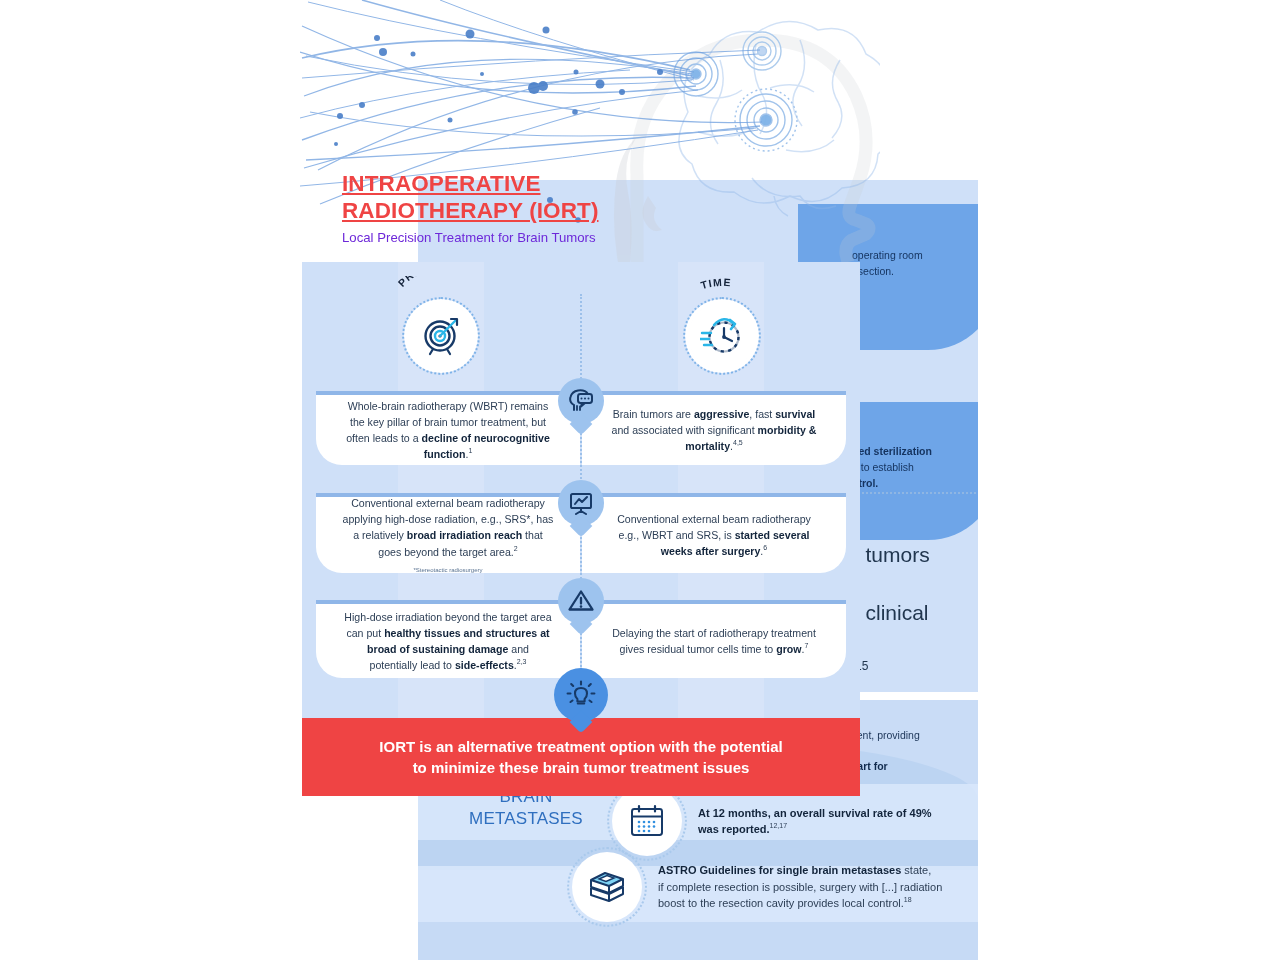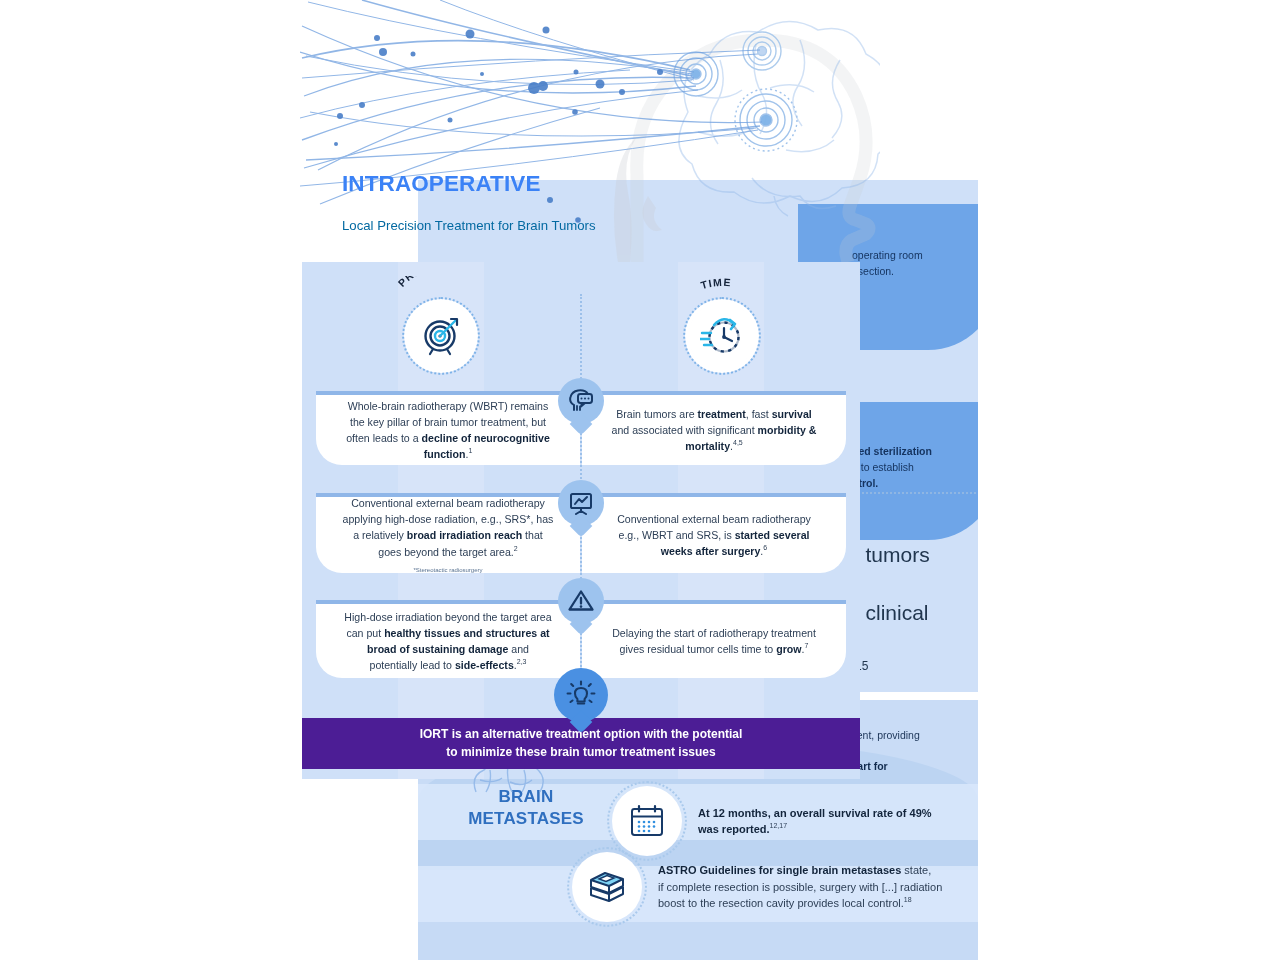--- a/index.html
+++ b/index.html
@@ -53,24 +53,24 @@
   }
   .bg-smalltext b { color:#102a4d; }
 
   
   .hero { position:absolute; left:300px; top:0; width:580px; height:262px; overflow:hidden; }
   .hero svg { display:block; }
 
   
   .title-block { position:absolute; left:342px; top:170px; width:460px; }
   .title-main {
-    font-size: 22.5px; font-weight: 700; color:#3b82f6;
-    line-height: 1.22; letter-spacing: 0.1px;
-  }
-  .title-sub { font-size: 13.2px; color:#0369a1; margin-top: 21px; }
+    font-size: 22.5px; font-weight: 700; color:#ef4444;
+    line-height: 1.22; letter-spacing: 0.1px; text-decoration: underline;
+  }
+  .title-sub { font-size: 13.2px; color:#6d28d9; margin-top: 5px; }
 
   
   .main-panel {
     position:absolute; left:302px; top:262px; width:558px; height:517px;
     background:#cfe0f8;
     overflow:hidden;
   }
   .col-shade {
     position:absolute; top:0; height:100%; width:86px; background:#d9e6fa; opacity:.75;
   }
@@ -126,31 +126,31 @@
     content:""; position:absolute; bottom:-8px; left:50%;
     transform:translateX(-50%) rotate(45deg);
     width:16px; height:16px; background:inherit; border-radius:0 0 4px 0;
     z-index:-1;
   }
   .bubble.accent { background:#4a90e2; }
   .bubble.big { width:54px; height:54px; }
 
   
   .banner {
-    position:absolute; left:302px; top:718px; width:558px; height:51px;
-    background:#4c1d95; color:#ffffff;
+    position:absolute; left:302px; top:718px; width:558px; height:78px;
+    background:#ef4444; color:#ffffff;
     display:flex; align-items:center; justify-content:center; text-align:center;
-    font-size: 12px; font-weight:700; line-height:1.42;
+    font-size: 15px; font-weight:700; line-height:1.42;
     z-index: 4;
   }
 
   
   .meta-title {
     position:absolute; left:446px; top:786px; width:160px;
-    text-align:center; color:#2f6fbf; font-size:17px; font-weight:700;
+    text-align:center; color:#2f6fbf; font-size:17px; font-weight:400;
     line-height:1.3; letter-spacing:.2px;
   }
   .meta-row { position:absolute; display:flex; align-items:center; }
   .meta-iconwrap {
     width:70px; height:70px; border-radius:50%; background:#ffffff;
     display:flex; align-items:center; justify-content:center;
     position:relative; flex:none;
   }
   .meta-iconwrap .dots {
     position:absolute; inset:-5px; border-radius:50%; border:2px dotted #a9c9ec;
@@ -281,20 +281,21 @@
         <circle cx="182" cy="74" r="2"></circle>
           <circle cx="36" cy="144" r="2"></circle>
         <circle cx="150" cy="120" r="2.5"></circle>
       </g>
     </svg>
   </div>
 
   <div class="title-block">
     <div class="title-main">
       <span>INTRAOPERATIVE</span><br>
+      <span>RADIOTHERAPY (IORT)</span>
     </div>
     <div class="title-sub">Local Precision Treatment for Brain Tumors</div>
   </div>
 
   <div class="main-panel">
     <div class="col-shade" style="left:96px;"></div>
     <div class="col-shade" style="left:376px;"></div>
 
     <div class="spine" style="left:278px;top:32px;height:420px;"></div>
 
@@ -351,21 +352,21 @@
             <path d="M2 18 L11 18 M0 24 L9 24 M4 30 L12 30"></path>
           </g>
         </svg>
       </div>
     </div>
 
     <div class="card card-l" style="left:14px;top:129px;width:264px;height:74px;">
       <p>Whole-brain radiotherapy (WBRT) remains the key pillar of brain tumor treatment, but often leads to a <b>decline of neurocognitive function</b>.<sup>1</sup></p>
     </div>
     <div class="card card-r" style="left:280px;top:129px;width:264px;height:74px;">
-      <p>Brain tumors are <b>treatment</b>, fast <b>survival</b> and associated with significant <b>morbidity &amp; mortality</b>.<sup>4,5</sup></p>
+      <p>Brain tumors are <b>aggressive</b>, fast <b>survival</b> and associated with significant <b>morbidity &amp; mortality</b>.<sup>4,5</sup></p>
     </div>
 
     <div class="card card-l" style="left:14px;top:231px;width:264px;height:80px;">
       <p>Conventional external beam radiotherapy applying high-dose radiation, e.g., SRS*, has a relatively <b>broad irradiation reach</b> that goes beyond the target area.<sup>2</sup>
         <span class="footnote">*Stereotactic radiosurgery</span>
       </p>
     </div>
     <div class="card card-r" style="left:280px;top:231px;width:264px;height:80px;">
       <p>Conventional external beam radiotherapy e.g., WBRT and SRS, is <b>started several weeks after surgery</b>.<sup>6</sup></p>
     </div>

